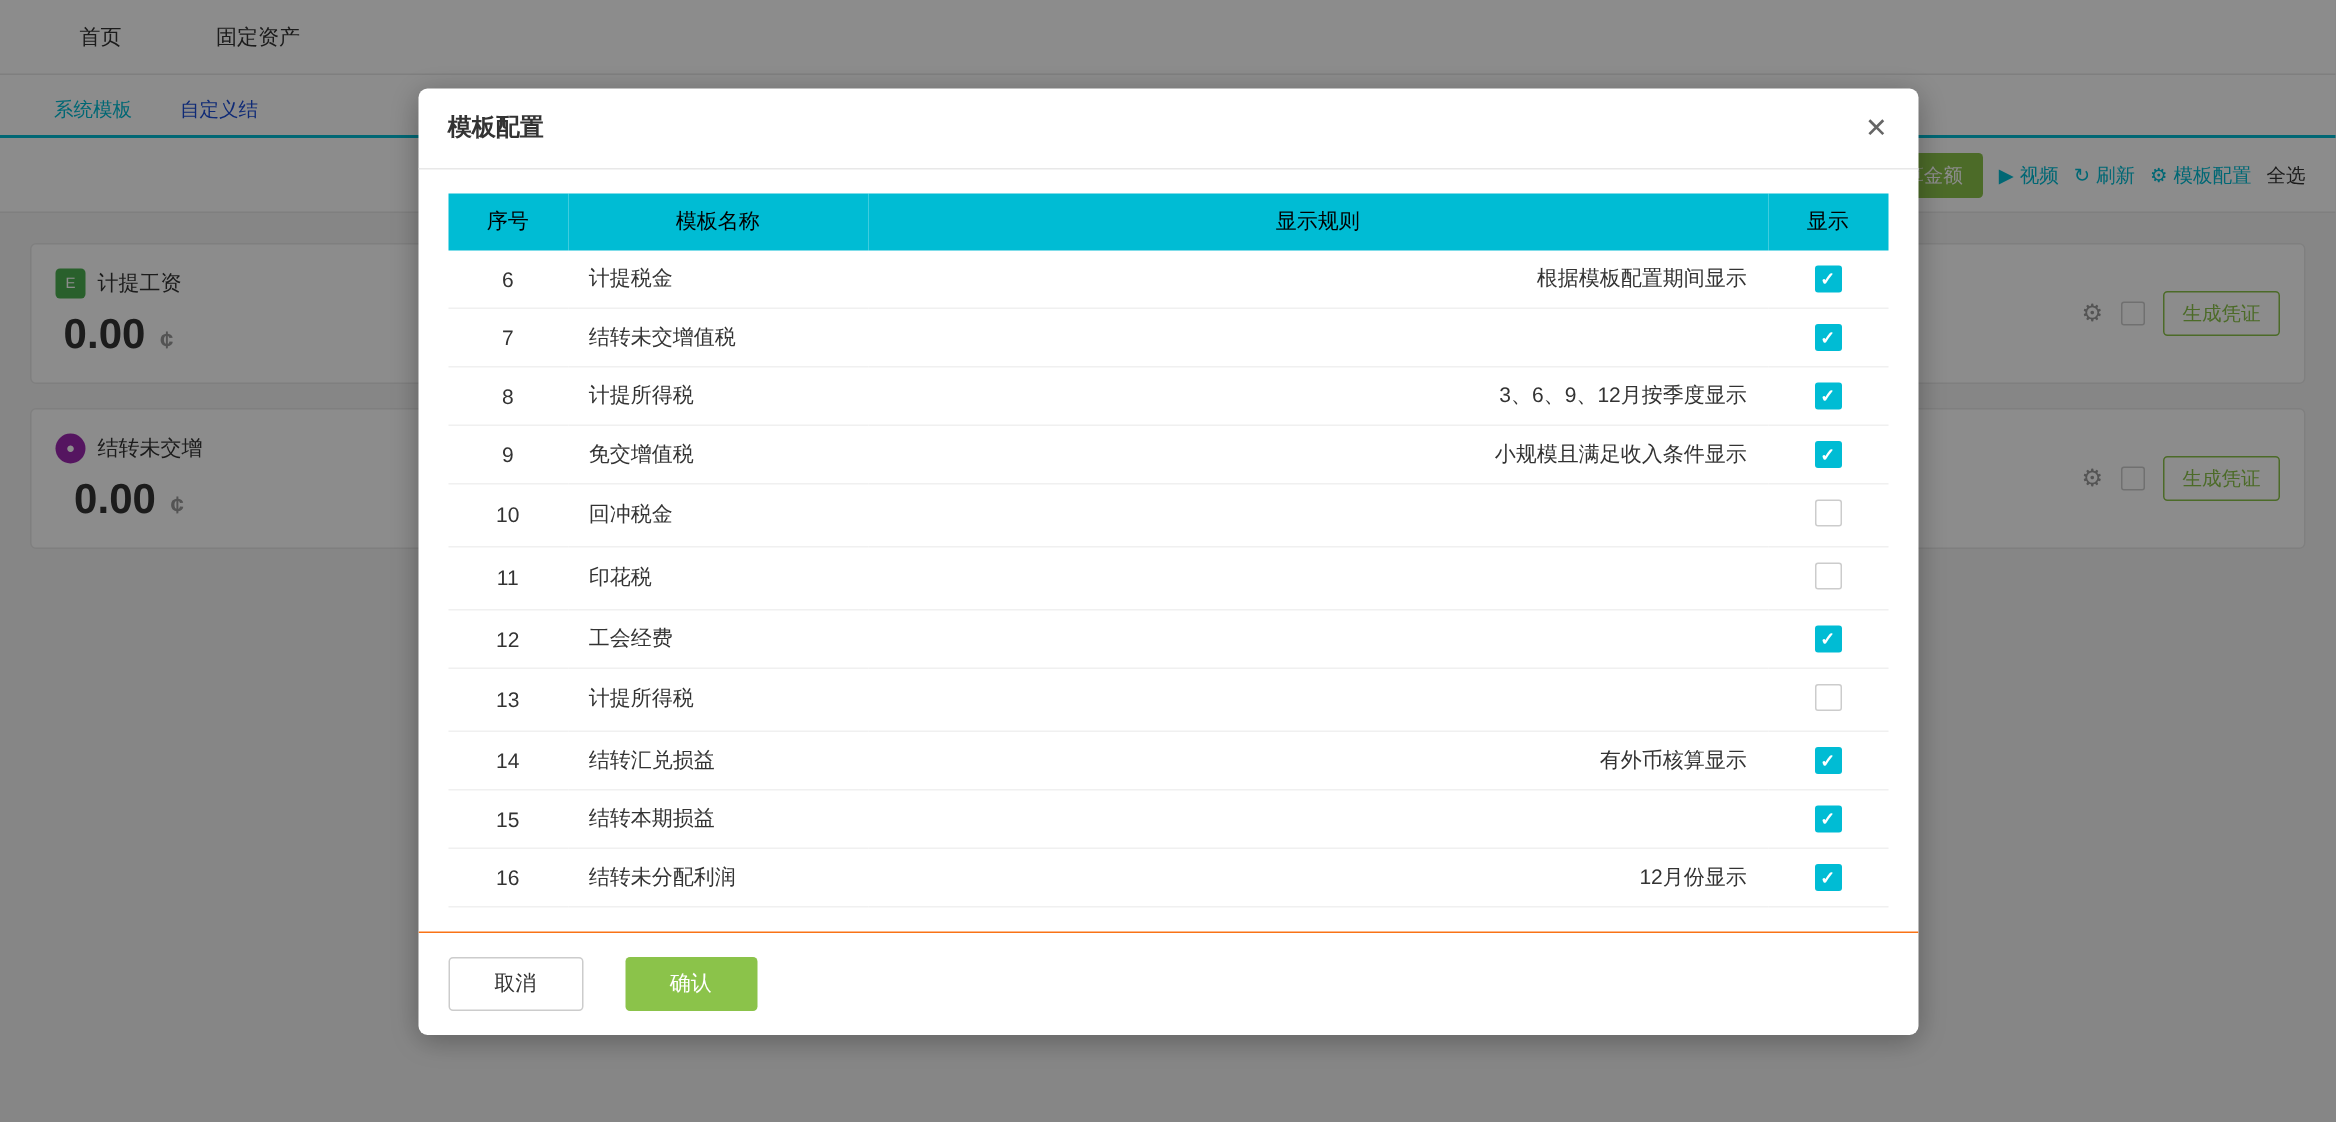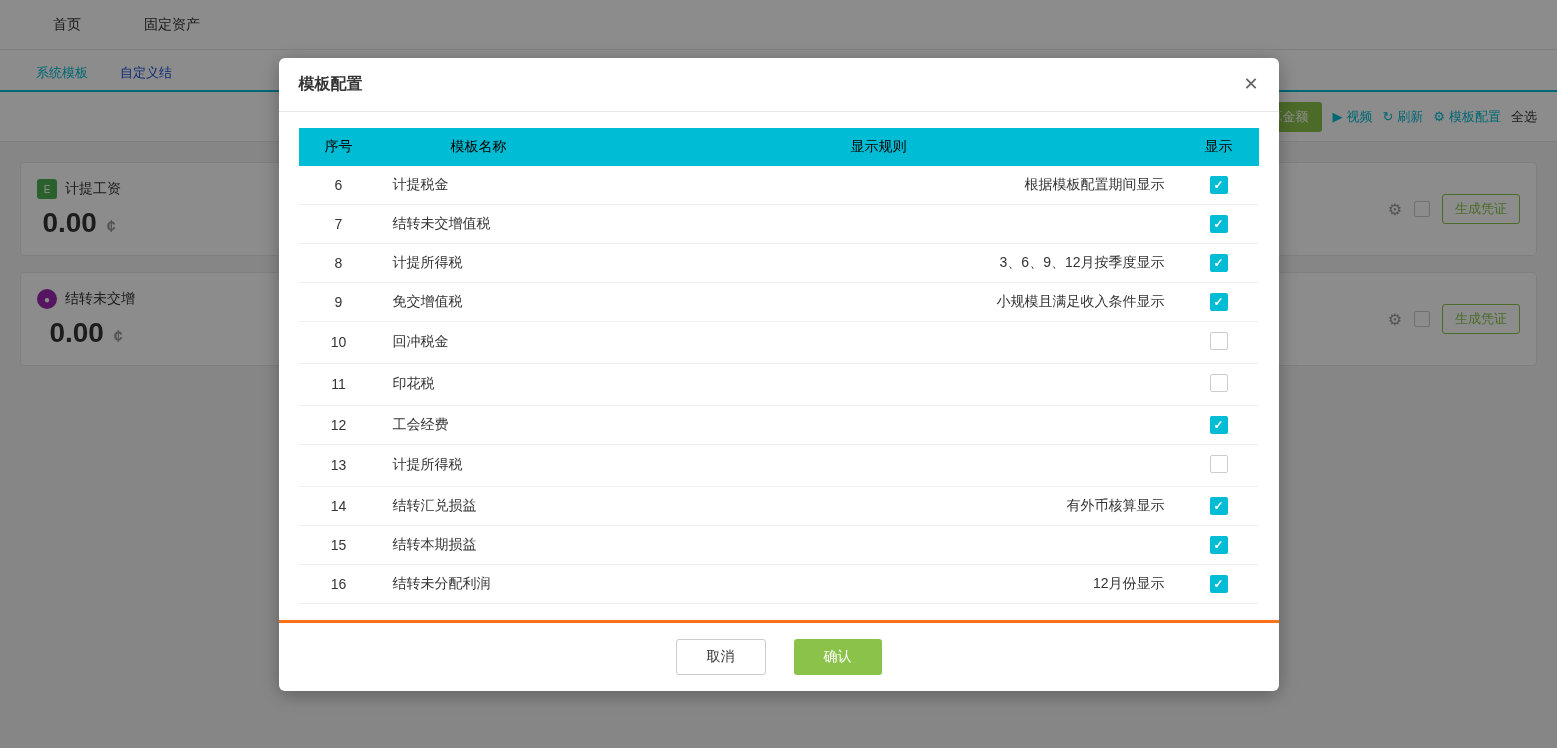--- a/index.html
+++ b/index.html
@@ -296,23 +296,22 @@
       border: 1px solid #ccc;
       border-radius: 2px;
       display: inline-block;
       cursor: pointer;
     }
 
     
     .modal-footer {
       padding: 16px 20px;
       display: flex;
-      justify-content: center;
       gap: 28px;
-      border-top: 3px solid #f97316;
+      border-top: 1px solid #f97316;
     }
     .btn-cancel {
       background: #fff;
       color: #333;
       border: 1px solid #ccc;
       padding: 8px 30px;
       border-radius: 3px;
       cursor: pointer;
       font-size: 14px;
     }

